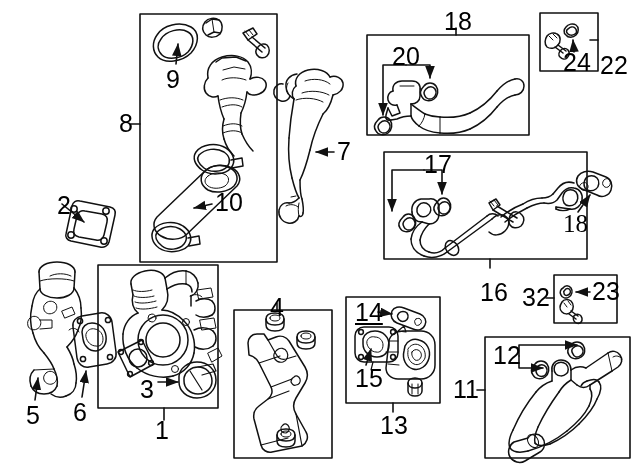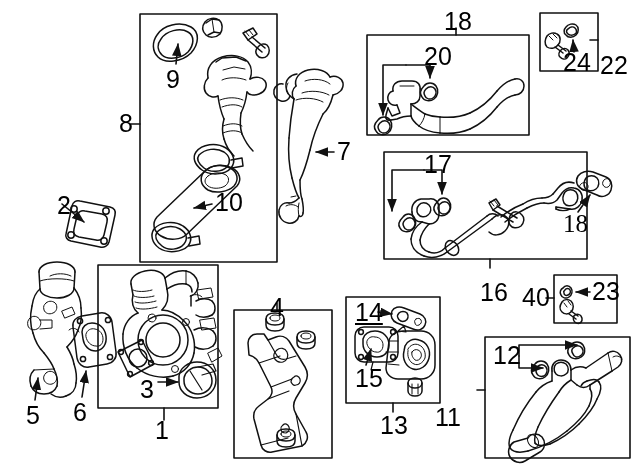--- a/index.html
+++ b/index.html
@@ -561,28 +561,28 @@
   <div class="num" style="left:155px;top:418px;">1</div>
   <div class="num" style="left:57px;top:193px;">2</div>
   <div class="num" style="left:140px;top:377px;">3</div>
   <div class="num" style="left:270px;top:295px;">4</div>
   <div class="num" style="left:26px;top:403px;">5</div>
   <div class="num" style="left:73px;top:400px;">6</div>
   <div class="num" style="left:337px;top:139px;">7</div>
   <div class="num" style="left:119px;top:111px;">8</div>
   <div class="num" style="left:166px;top:67px;">9</div>
   <div class="num" style="left:215px;top:190px;">10</div>
-  <div class="num" style="left:435px;top:377px;margin-top:28px;">11</div>
+  <div class="num" style="left:453px;top:377px;">11</div>
   <div class="num" style="left:493px;top:343px;">12</div>
   <div class="num" style="left:380px;top:413px;">13</div>
   <div class="num" style="left:355px;top:300px;text-decoration:underline;">14</div>
   <div class="num" style="left:355px;top:366px;">15</div>
   <div class="num" style="left:480px;top:268px;margin-top:12px;">16</div>
   <div class="num" style="left:424px;top:152px;">17</div>
   <div class="num" style="left:563px;top:211px;font-family:Liberation Serif, serif;">18</div>
   <div class="num" style="left:444px;top:9px;">18</div>
-  <div class="num" style="left:392px;top:44px;margin-left:32px;">20</div>
-  <div class="num" style="left:522px;top:285px;">40</div>
+  <div class="num" style="left:392px;top:44px;">20</div>
+  <div class="num" style="left:522px;top:285px;">32</div>
   <div class="num" style="left:600px;top:25px;margin-top:28px;">22</div>
   <div class="num" style="left:592px;top:279px;">23</div>
   <div class="num" style="left:563px;top:50px;">24</div>
 
 </div>
 
 </body></html>

